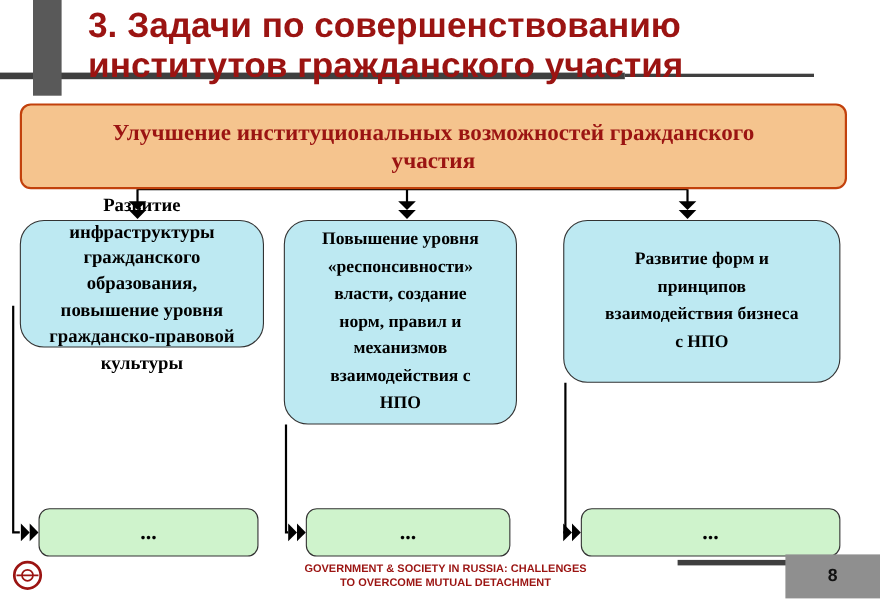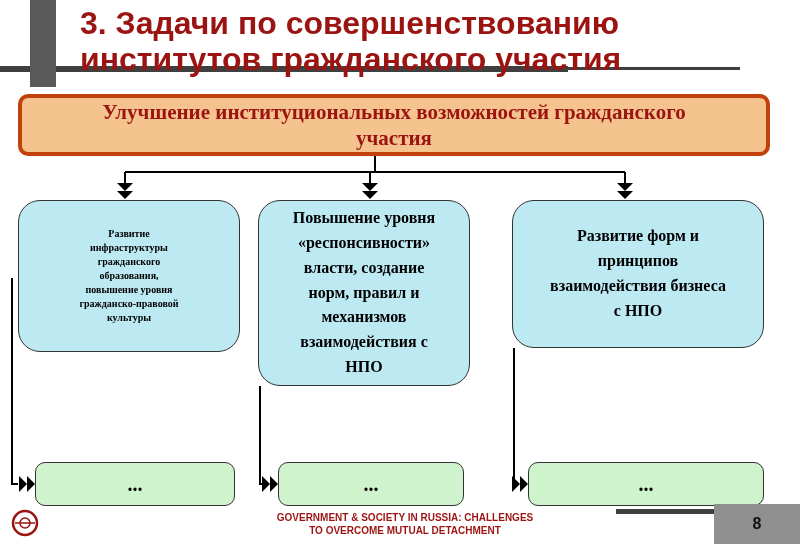--- a/index.html
+++ b/index.html
@@ -9,33 +9,33 @@
   }
   .corner-bar{position:absolute;left:30px;top:0;width:26px;height:87px;background:var(--slide-gray,#595959);z-index:5;}
   .title{
     position:absolute;left:80px;top:6px;width:640px;margin:0;
     font-family:"Liberation Sans", sans-serif;font-weight:bold;font-size:32px;line-height:1.12;
     color:var(--accent-red,#9B1412);white-space:pre-line;z-index:4;
   }
   .rule-a{position:absolute;left:0;top:66px;width:568px;height:6px;background:var(--line-dark,#3F3F3F);z-index:3;}
   .rule-b{position:absolute;left:568px;top:67px;width:172px;height:3px;background:var(--line-dark,#3F3F3F);z-index:3;}
   .root-box{
-    position:absolute;left:18px;top:94px;width:752px;height:62px;box-sizing:border-box;
-    background:var(--root-bg,#F5C48E);border:4px solid #c2410c;border-radius:10px;
+    position:absolute;left:18px;top:94px;width:752px;height:78px;box-sizing:border-box;
+    background:var(--root-bg,#F5C48E);border:2px solid #c2410c;border-radius:10px;
     display:flex;align-items:center;justify-content:center;text-align:center;
     font-weight:bold;font-size:21px;line-height:1.25;color:var(--accent-red,#9B1412);
     padding:2px 38px;white-space:pre-line;z-index:2;
   }
   .connectors{position:absolute;left:0;top:0;z-index:1;pointer-events:none;}
   .branch{
     position:absolute;top:200px;box-sizing:border-box;background:var(--branch-bg,#BDE9F2);
     border:1.5px solid #333;border-radius:22px;display:flex;align-items:center;justify-content:center;
     text-align:center;font-weight:bold;color:#000;padding:6px 10px;white-space:pre-line;z-index:2;
   }
-  .branch-1{left:18px;width:222px;height:152px;font-size:10px;line-height:1.4;}
+  .branch-1{left:18px;width:222px;height:116px;font-size:17px;line-height:1.4;}
   .branch-2{left:258px;width:212px;height:186px;font-size:16px;line-height:1.55;}
   .branch-3{left:512px;width:252px;height:148px;font-size:16px;line-height:1.55;}
   .leaf{
     position:absolute;top:462px;height:44px;box-sizing:border-box;background:var(--leaf-bg,#CFF3CC);
     border:1.5px solid #333;border-radius:10px;display:flex;align-items:center;justify-content:center;
     font-weight:bold;font-size:20px;color:#000;z-index:2;
   }
   .leaf-1{left:35px;width:200px;}
   .leaf-2{left:278px;width:186px;}
   .leaf-3{left:528px;width:236px;}

